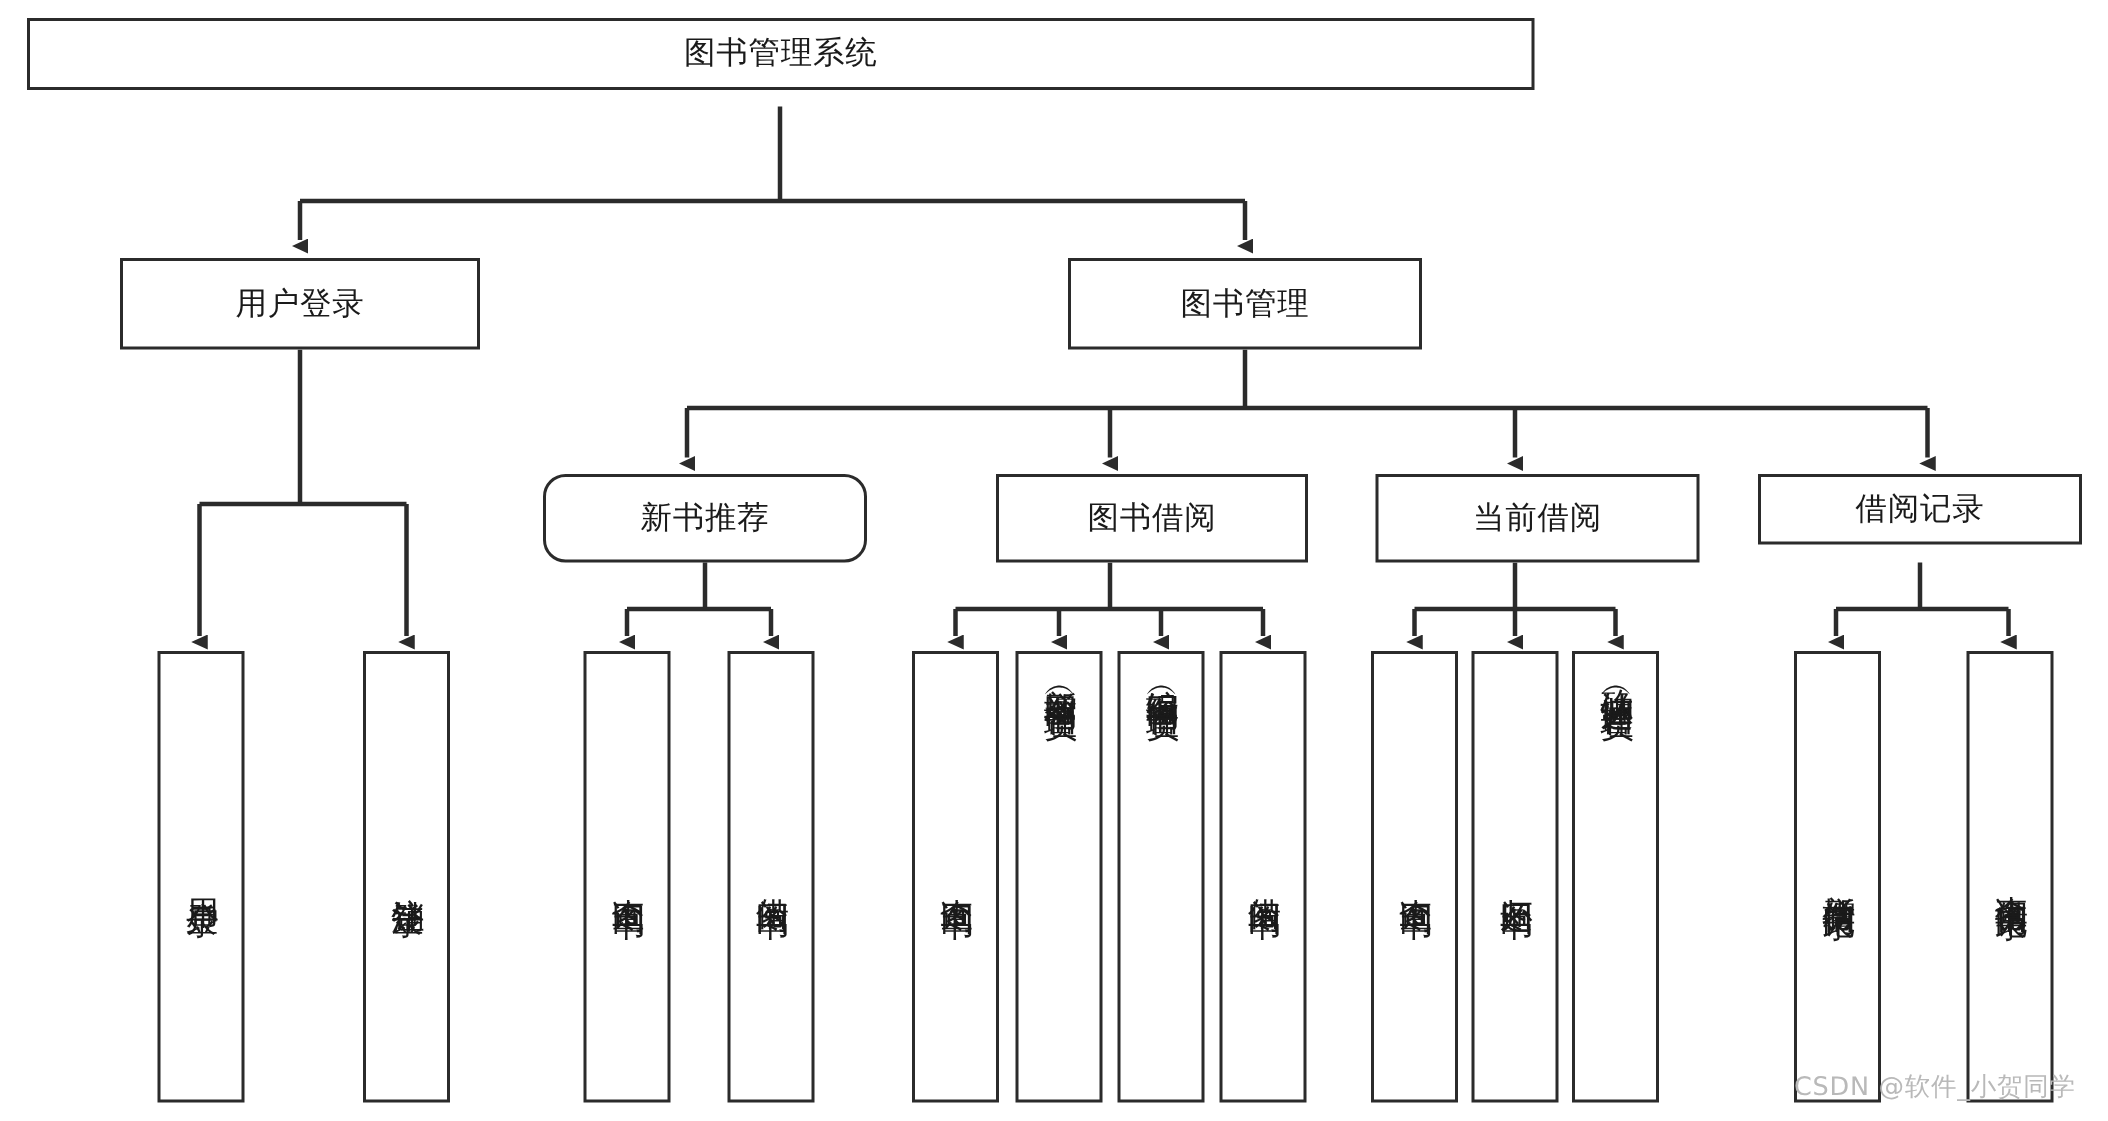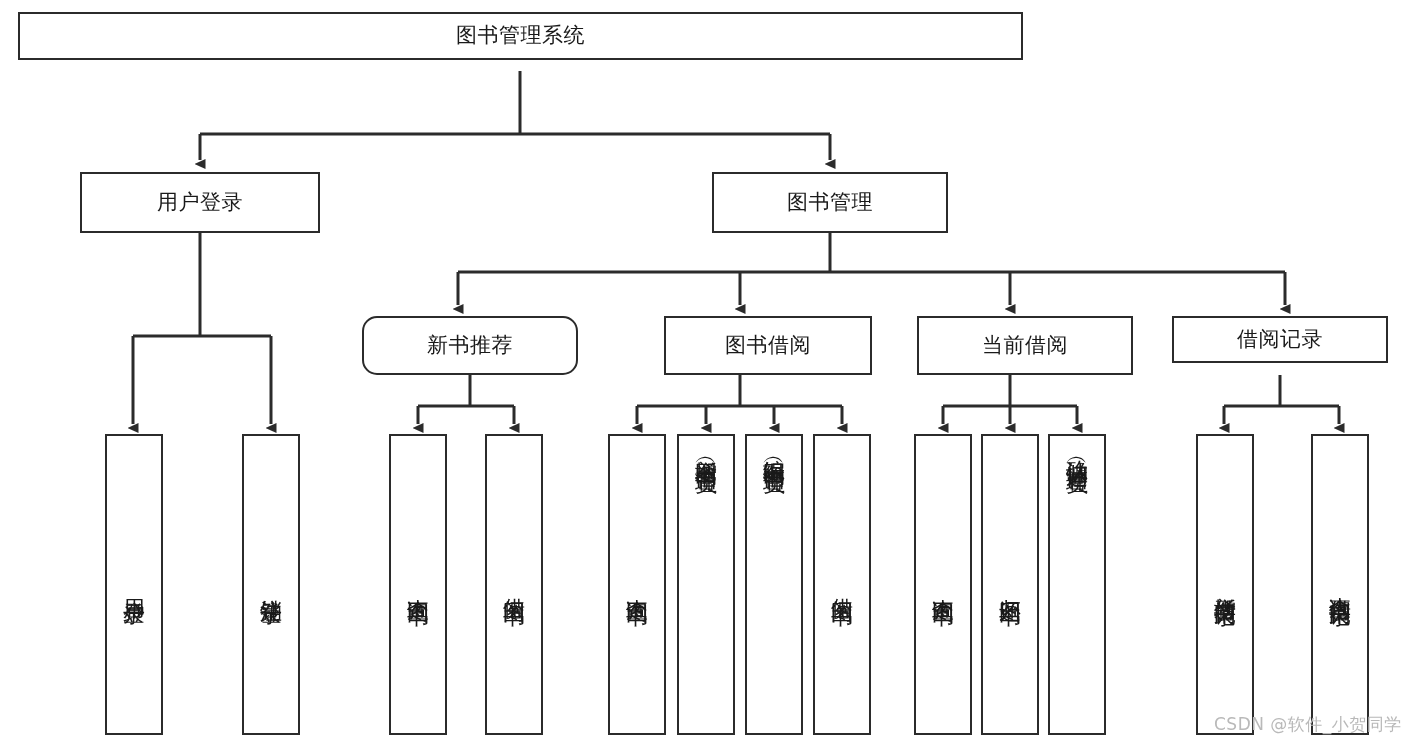--- a/index.html
+++ b/index.html
@@ -63,21 +63,20 @@
     letter-spacing: 2px;
     white-space: nowrap;
   }
   .watermark {
     position: absolute;
     font-size: 17px;
     color: #b9b9b9;
     letter-spacing: 0.5px;
     white-space: nowrap;
     z-index: 5;
-    padding-left: 18px;
   }
 </style>
 </head>
 <body>
 
 <div id="canvas">
 
   <svg id="edges" viewBox="0 0 1405 747" xmlns="http://www.w3.org/2000/svg">
     <defs>
       <marker id="arrow" markerWidth="10" markerHeight="11" refX="1" refY="5.5" orient="auto" markerUnits="userSpaceOnUse">

